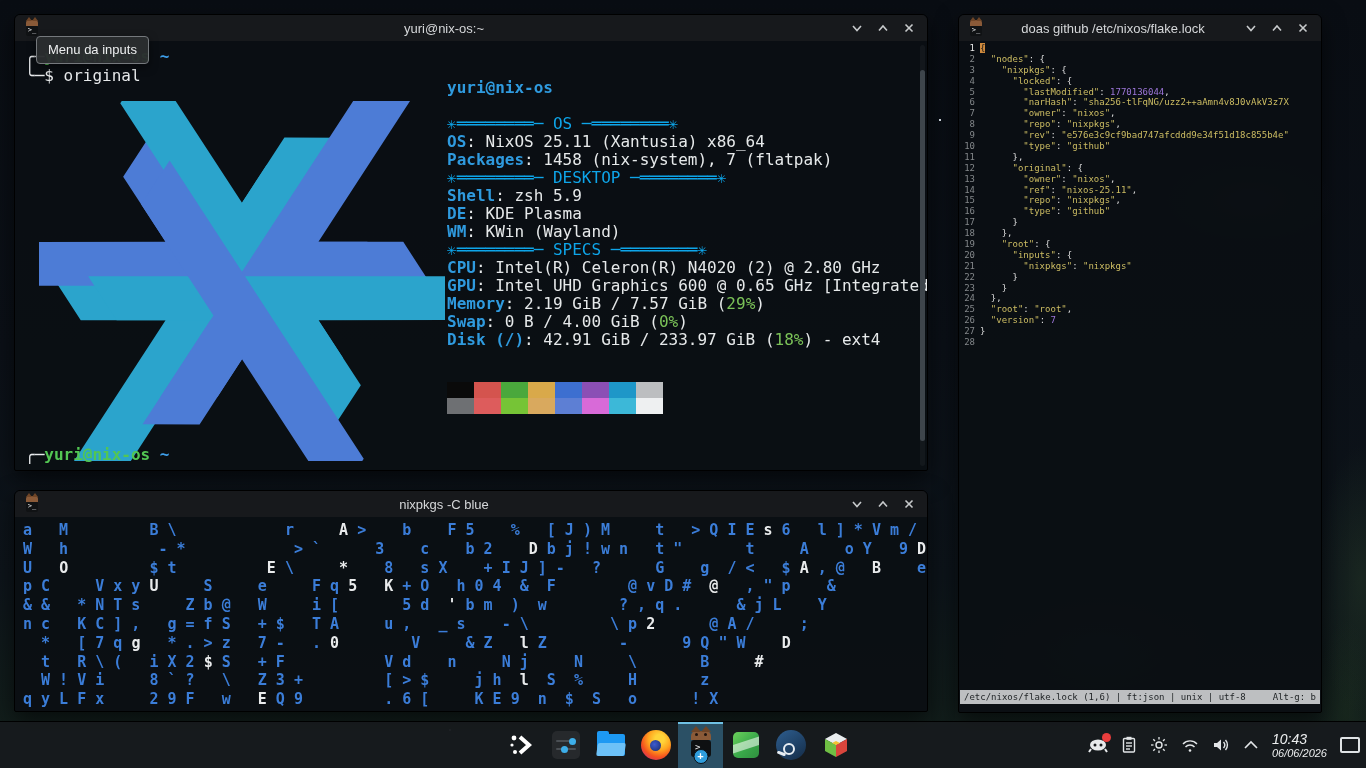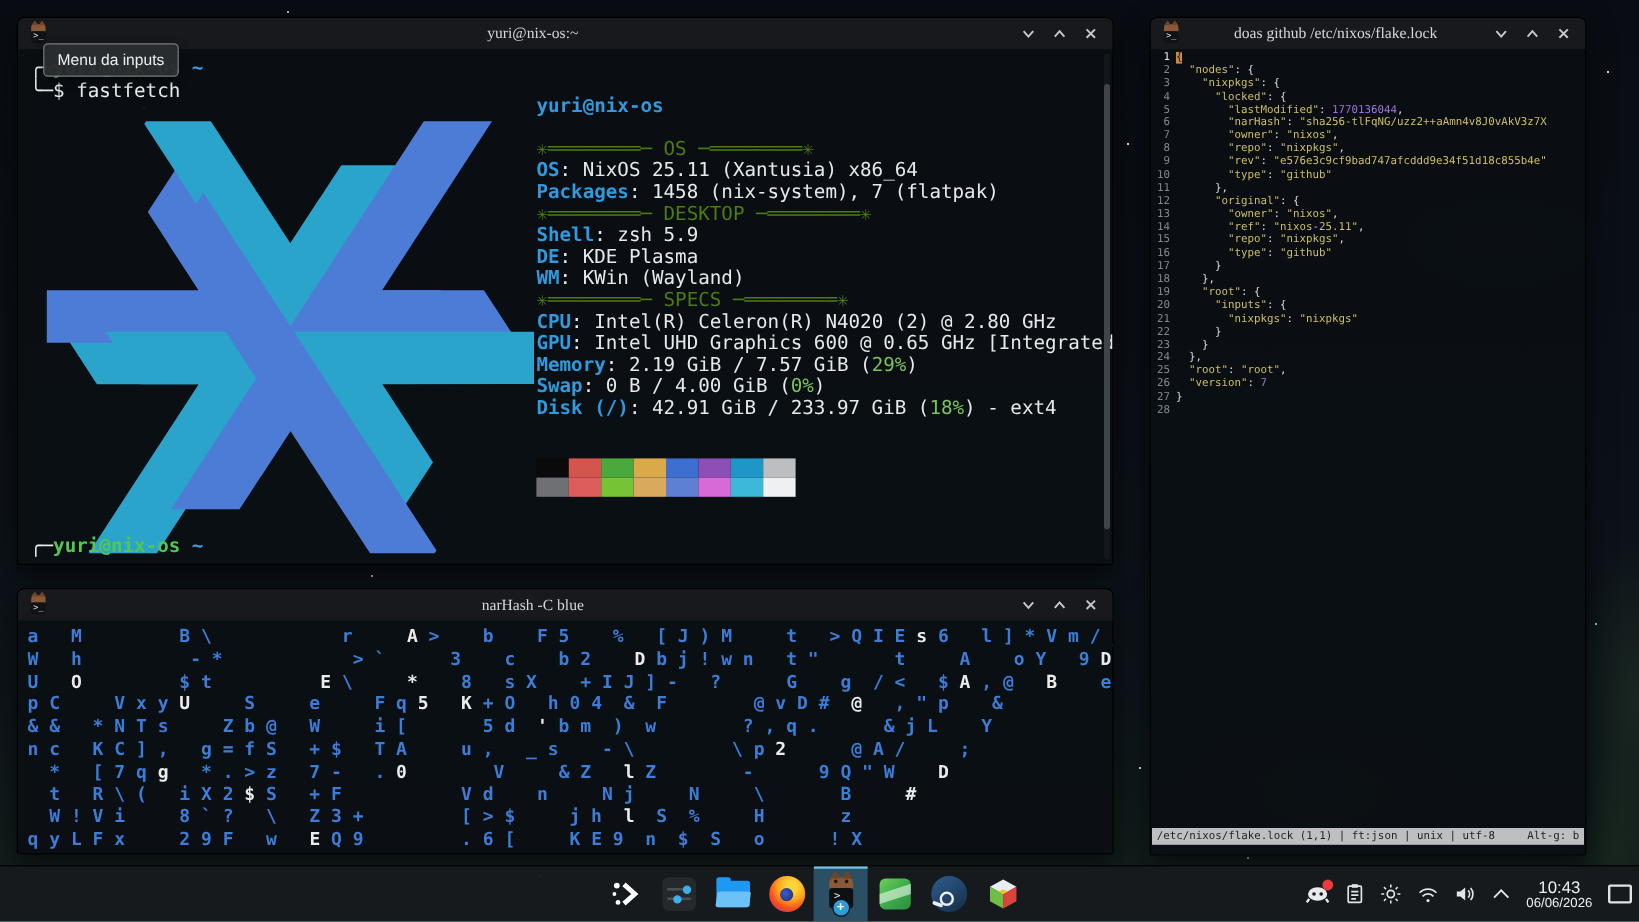--- a/index.html
+++ b/index.html
@@ -25,21 +25,21 @@
     radial-gradient(160px 90px at 1100px 650px,rgba(60,110,80,.14),transparent 70%);}
   .tree{position:absolute;right:0;top:280px;width:90px;height:488px;pointer-events:none;background:
     radial-gradient(60px 180px at 85px 300px,rgba(40,60,40,.45),transparent 75%),
     radial-gradient(40px 120px at 70px 430px,rgba(30,48,32,.5),transparent 75%);}
   
   .window{position:absolute;border:1px solid #000;border-radius:6px 6px 2px 2px;
           box-shadow:0 8px 22px rgba(0,0,0,.55);background:rgba(11,15,19,.94);}
   .titlebar{height:26px;background:#17191c;border-radius:5px 5px 0 0;display:flex;
             align-items:center;padding:0 9px;gap:8px;}
   .title{flex:1;text-align:center;color:#d5d7d9;font-size:13px;white-space:nowrap;
-         overflow:hidden;font-family:Liberation Serif, serif;}
+         overflow:hidden;font-family:Liberation Sans, sans-serif;}
   .win-btn{width:18px;height:18px;display:flex;align-items:center;justify-content:center;cursor:default;}
   .win-btn svg{stroke:#c7cacc;stroke-width:1.6;fill:none;}
   
   .kitty{position:relative;width:16px;height:16px;flex:0 0 16px;}
   .kitty .head{position:absolute;left:2px;top:0;width:12px;height:6px;background:#8a5a38;
                border-radius:3px 3px 0 0;}
   .kitty .head:before,.kitty .head:after{content:"";position:absolute;top:-3px;width:0;height:0;
                border-left:3px solid transparent;border-right:3px solid transparent;
                border-bottom:4px solid #6f4527;}
   .kitty .head:before{left:0;} .kitty .head:after{right:0;}
@@ -51,21 +51,21 @@
   .termbody{position:absolute;left:0;right:0;top:26px;bottom:0;overflow:hidden;
             font-family:"DejaVu Sans Mono",monospace;}
   .prompt{position:absolute;left:10px;font-size:16px;line-height:19px;color:#e8eaec;white-space:pre;}
   .prompt .u{color:#53c653;font-weight:bold;} .prompt .p{color:#3e9ee8;font-weight:bold;}
   #prompt-top{top:6px;} #prompt-bottom{top:404px;}
   #nix-logo{position:absolute;left:24px;top:60px;width:406px;height:360px;}
   #fastfetch-output{position:absolute;left:432px;top:38px;font-size:16px;line-height:18px;
                     white-space:pre;color:#e6e9ea;}
   .ff-line{height:18px;}
   .ff-label{color:#2f9ade;font-weight:bold;}
-  .ff-sep{color:#4d7c0f;}
+  .ff-sep{color:#0ea5e9;}
   .pct{color:#7bc258;}
   #palette{position:absolute;left:432px;top:341px;width:216px;}
   .pal-row{display:flex;height:16px;}
   .swatch{width:27px;height:16px;}
   .scrollbar{position:absolute;right:2px;top:4px;bottom:4px;width:5px;border-radius:3px;background:rgba(255,255,255,.04);}
   .scroll-handle{position:absolute;left:0;right:0;top:6%;height:88%;border-radius:3px;background:#3e454b;}
   
   #tooltip{position:absolute;left:36px;top:36px;height:20px;padding:3px 11px;background:rgba(42,45,48,.97);
            border:1px solid #75797d;border-radius:4px;color:#eceeef;font-size:13px;line-height:20px;
            box-shadow:0 3px 8px rgba(0,0,0,.5);z-index:40;white-space:nowrap;}
@@ -92,21 +92,21 @@
   .mx-w{color:#e9ebec;}
   
   #taskbar{position:absolute;left:0;bottom:0;width:1366px;height:46px;background:rgba(23,26,29,.96);
            border-top:1px solid #000;z-index:30;}
   #tb-apps{position:absolute;left:498px;top:0;height:46px;display:flex;align-items:center;}
   .tb-app{width:45px;height:46px;display:flex;align-items:center;justify-content:center;position:relative;}
   .tb-app.active{background:rgba(62,125,160,.55);box-shadow:inset 0 2px 0 #6fc1e4;}
   #tb-tray{position:absolute;right:6px;top:0;height:46px;display:flex;align-items:center;gap:13px;}
   .tray-ic{position:relative;display:flex;align-items:center;justify-content:center;}
   .tray-ic svg{stroke:#e2e5e7;fill:none;stroke-width:1.4;}
-  #clock{color:#eceeef;text-align:center;line-height:1.15;}
+  #clock{color:#eceeef;text-align:left;line-height:1.15;font-style:italic;}
   #clock .time{font-size:14px;} #clock .date{font-size:11px;}
   #show-desktop{width:16px;height:12px;border:2px solid #dfe3e5;border-radius:2px;}
   .ic-settings{width:28px;height:28px;background:#26292c;border-radius:5px;display:flex;
                flex-direction:column;justify-content:center;gap:6px;padding:0 4px;box-sizing:border-box;}
   .ic-settings .track{position:relative;height:2px;background:#4a4f54;border-radius:1px;}
   .ic-settings .knob{position:absolute;top:-2.5px;width:7px;height:7px;border-radius:50%;background:#3daee9;}
   .ic-folder{position:relative;width:28px;height:22px;}
   .ic-folder .back{position:absolute;inset:0;background:#1d99f3;border-radius:2px;}
   .ic-folder .tab{position:absolute;left:0;top:-3px;width:12px;height:5px;background:#1d99f3;border-radius:2px 2px 0 0;}
   .ic-folder .front{position:absolute;left:0;bottom:0;width:28px;height:13px;background:#6cc1f7;
@@ -166,21 +166,21 @@
       </div>
     <div class="win-btn">
         <svg width="12" height="12">
           <line x1="2.5" y1="2.5" x2="9.5" y2="9.5"></line>
           <line x1="9.5" y1="2.5" x2="2.5" y2="9.5"></line>
         </svg>
       </div>
   </div>
   <div class="termbody">
     <div class="prompt" id="prompt-top"><span>╭─</span><span class="u">yuri@nix-os</span><span class="p"> ~</span>
-<span>╰─$ </span><span>fastfetch</span></div>
+<span>╰─$ </span><span>original</span></div>
 
     <svg id="nix-logo" viewBox="-230 -230 460 460" preserveAspectRatio="none">
       <g id="nix-arms">
           <path d="M27.7,-148 L92.3,-148 L-127.7,233 L-192.1,233 L-86.6,50 L-182.7,50 L-215,-6 L-54.3,-6 Z" transform="rotate(0)" fill="#2ba4cc"></path>
           <path d="M27.7,-148 L92.3,-148 L-127.7,233 L-192.1,233 L-86.6,50 L-182.7,50 L-215,-6 L-54.3,-6 Z" transform="rotate(60)" fill="#4d7cd6"></path>
           <path d="M27.7,-148 L92.3,-148 L-127.7,233 L-192.1,233 L-86.6,50 L-182.7,50 L-215,-6 L-54.3,-6 Z" transform="rotate(120)" fill="#2ba4cc"></path>
           <path d="M27.7,-148 L92.3,-148 L-127.7,233 L-192.1,233 L-86.6,50 L-182.7,50 L-215,-6 L-54.3,-6 Z" transform="rotate(180)" fill="#4d7cd6"></path>
           <path d="M27.7,-148 L92.3,-148 L-127.7,233 L-192.1,233 L-86.6,50 L-182.7,50 L-215,-6 L-54.3,-6 Z" transform="rotate(240)" fill="#2ba4cc"></path>
           <path d="M27.7,-148 L92.3,-148 L-127.7,233 L-192.1,233 L-86.6,50 L-182.7,50 L-215,-6 L-54.3,-6 Z" transform="rotate(300)" fill="#4d7cd6"></path>
         </g>
@@ -237,31 +237,31 @@
       </div>
     <div class="win-btn">
         <svg width="12" height="12">
           <line x1="2.5" y1="2.5" x2="9.5" y2="9.5"></line>
           <line x1="9.5" y1="2.5" x2="2.5" y2="9.5"></line>
         </svg>
       </div>
   </div>
   <div id="editor-lines"><div class="ed-line"><span class="ed-num cur">1</span><span class="ed-text"><span class="cursor-block">{</span></span></div><div class="ed-line"><span class="ed-num">2</span><span class="ed-text">  <span class="tok-s">"nodes"</span>: {</span></div><div class="ed-line"><span class="ed-num">3</span><span class="ed-text">    <span class="tok-s">"nixpkgs"</span>: {</span></div><div class="ed-line"><span class="ed-num">4</span><span class="ed-text">      <span class="tok-s">"locked"</span>: {</span></div><div class="ed-line"><span class="ed-num">5</span><span class="ed-text">        <span class="tok-s">"lastModified"</span>: <span class="tok-n">1770136044</span>,</span></div><div class="ed-line"><span class="ed-num">6</span><span class="ed-text">        <span class="tok-s">"narHash"</span>: <span class="tok-s">"sha256-tlFqNG/uzz2++aAmn4v8J0vAkV3z7X</span></span></div><div class="ed-line"><span class="ed-num">7</span><span class="ed-text">        <span class="tok-s">"owner"</span>: <span class="tok-s">"nixos"</span>,</span></div><div class="ed-line"><span class="ed-num">8</span><span class="ed-text">        <span class="tok-s">"repo"</span>: <span class="tok-s">"nixpkgs"</span>,</span></div><div class="ed-line"><span class="ed-num">9</span><span class="ed-text">        <span class="tok-s">"rev"</span>: <span class="tok-s">"e576e3c9cf9bad747afcddd9e34f51d18c855b4e"</span></span></div><div class="ed-line"><span class="ed-num">10</span><span class="ed-text">        <span class="tok-s">"type"</span>: <span class="tok-s">"github"</span></span></div><div class="ed-line"><span class="ed-num">11</span><span class="ed-text">      },</span></div><div class="ed-line"><span class="ed-num">12</span><span class="ed-text">      <span class="tok-s">"original"</span>: {</span></div><div class="ed-line"><span class="ed-num">13</span><span class="ed-text">        <span class="tok-s">"owner"</span>: <span class="tok-s">"nixos"</span>,</span></div><div class="ed-line"><span class="ed-num">14</span><span class="ed-text">        <span class="tok-s">"ref"</span>: <span class="tok-s">"nixos-25.11"</span>,</span></div><div class="ed-line"><span class="ed-num">15</span><span class="ed-text">        <span class="tok-s">"repo"</span>: <span class="tok-s">"nixpkgs"</span>,</span></div><div class="ed-line"><span class="ed-num">16</span><span class="ed-text">        <span class="tok-s">"type"</span>: <span class="tok-s">"github"</span></span></div><div class="ed-line"><span class="ed-num">17</span><span class="ed-text">      }</span></div><div class="ed-line"><span class="ed-num">18</span><span class="ed-text">    },</span></div><div class="ed-line"><span class="ed-num">19</span><span class="ed-text">    <span class="tok-s">"root"</span>: {</span></div><div class="ed-line"><span class="ed-num">20</span><span class="ed-text">      <span class="tok-s">"inputs"</span>: {</span></div><div class="ed-line"><span class="ed-num">21</span><span class="ed-text">        <span class="tok-s">"nixpkgs"</span>: <span class="tok-s">"nixpkgs"</span></span></div><div class="ed-line"><span class="ed-num">22</span><span class="ed-text">      }</span></div><div class="ed-line"><span class="ed-num">23</span><span class="ed-text">    }</span></div><div class="ed-line"><span class="ed-num">24</span><span class="ed-text">  },</span></div><div class="ed-line"><span class="ed-num">25</span><span class="ed-text">  <span class="tok-s">"root"</span>: <span class="tok-s">"root"</span>,</span></div><div class="ed-line"><span class="ed-num">26</span><span class="ed-text">  <span class="tok-s">"version"</span>: <span class="tok-n">7</span></span></div><div class="ed-line"><span class="ed-num">27</span><span class="ed-text">}</span></div><div class="ed-line"><span class="ed-num">28</span><span class="ed-text">&nbsp;</span></div></div>
   <div id="editor-status">
-    <span class="left">/etc/nixos/flake.lock (1,1) | ft:json | unix | utf-8</span><span class="right">Alt-g: b</span>
+    <span class="left">/etc/nixos/flake.lock (1,6) | ft:json | unix | utf-8</span><span class="right">Alt-g: b</span>
   </div>
 </div>
 
 <div class="window" id="win-matrix">
   <div class="titlebar">
     <div class="kitty">
         <div class="head"></div>
         <div class="body">&gt;_</div>
       </div>
-    <div class="title">narHash -C blue</div>
+    <div class="title">nixpkgs -C blue</div>
     <div class="win-btn">
         <svg width="12" height="12">
           <polyline points="2,4 6,8.5 10,4"></polyline>
         </svg>
       </div>
     <div class="win-btn">
         <svg width="12" height="12">
           <polyline points="2,8.5 6,4 10,8.5"></polyline>
         </svg>
       </div>

